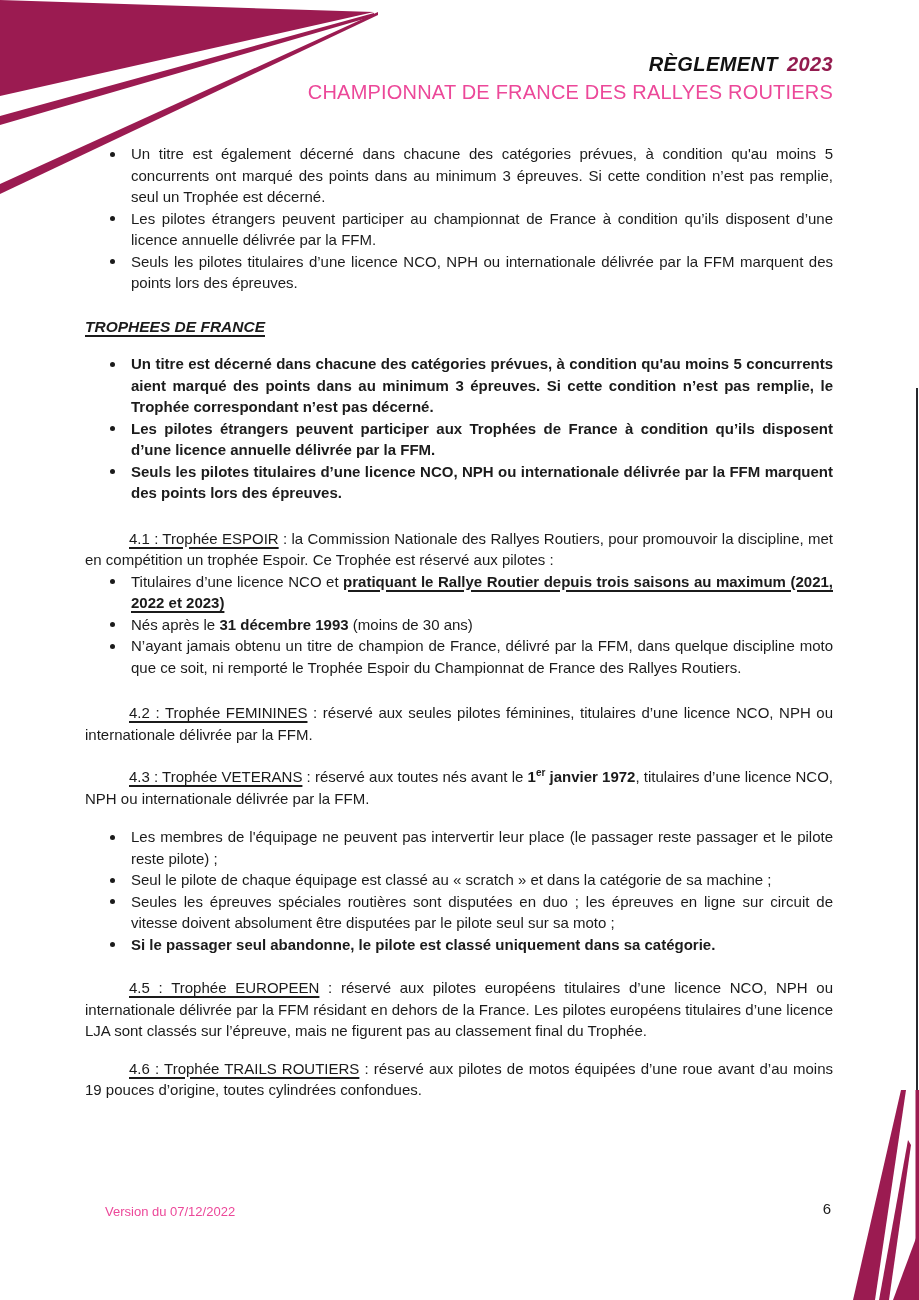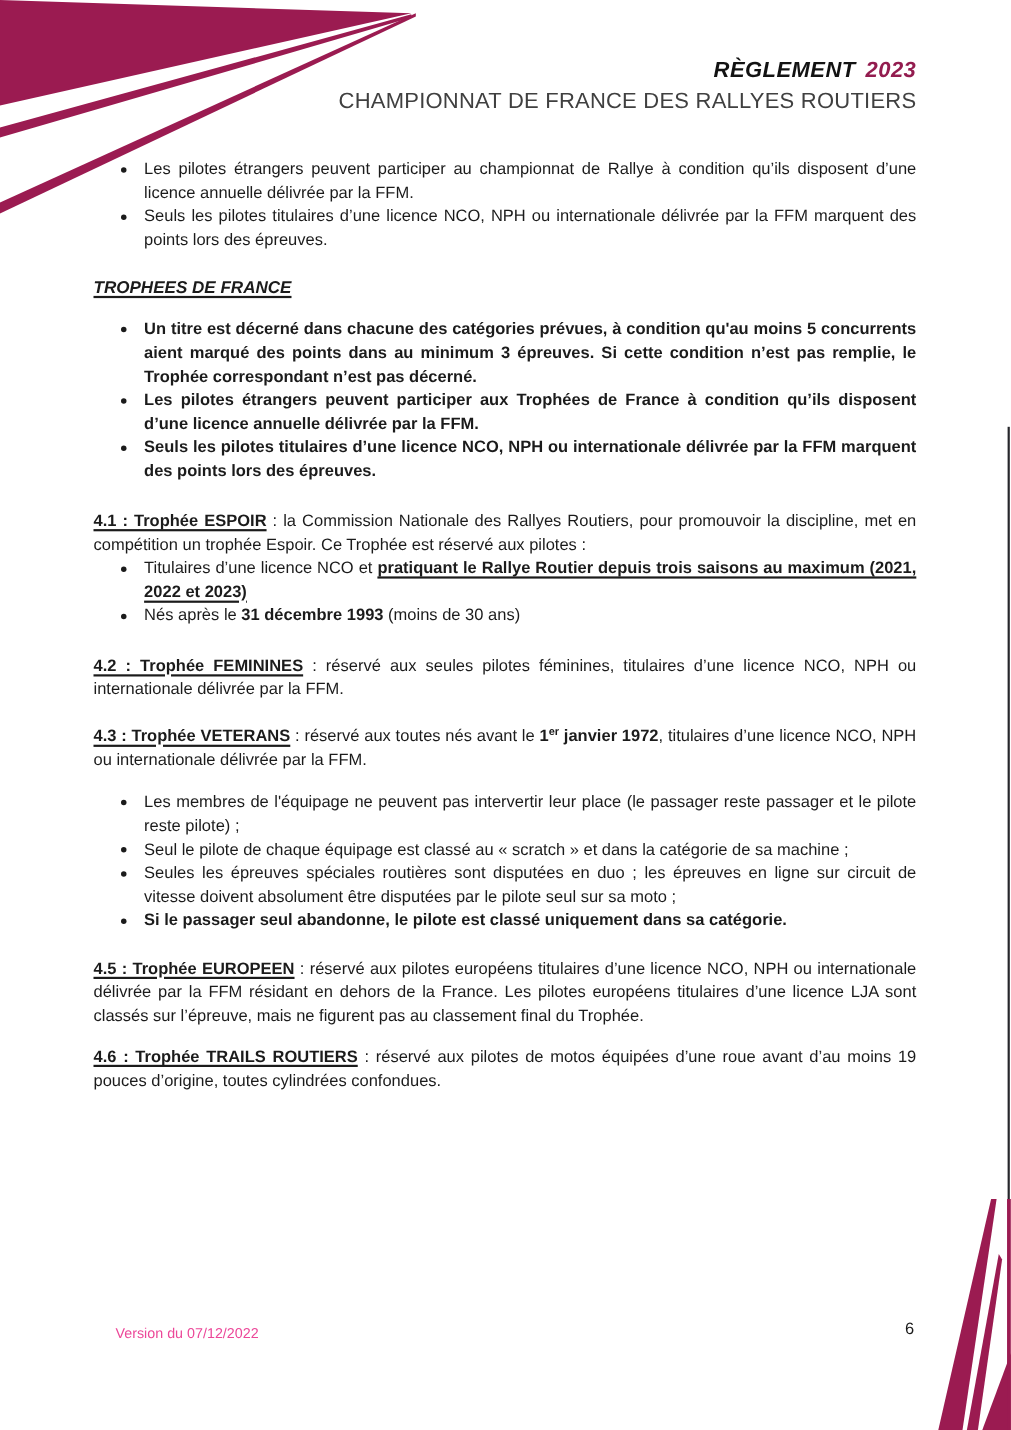--- a/index.html
+++ b/index.html
@@ -8,40 +8,40 @@
     font-family:"Liberation Sans", sans-serif; color:#1b1b1b; overflow:hidden;
   }
   
   .deco-tl { position:absolute; left:0; top:0; }
   .deco-br { position:absolute; right:0; bottom:0; }
   .right-edge-line { position:absolute; right:1.5px; top:388px; width:2px; height:712px; background:#26262b; }
   
   .header-text { position:absolute; top:53px; right:86px; text-align:right; }
   .title-line { font-size:20px; font-style:italic; font-weight:bold; color:#121212; letter-spacing:0.4px; white-space:nowrap; }
   .title-year { color:#931c4f; margin-left:9px; }
-  .subtitle { font-size:20px; color:#404040; margin-top:5px; letter-spacing:0.2px; white-space:nowrap; }
+  .subtitle { font-size:20px; color:#ec4899; margin-top:5px; letter-spacing:0.2px; white-space:nowrap; }
   
   .content { position:absolute; left:85px; top:143px; width:748px; font-size:15px; line-height:21.5px; }
   .content p { margin:0; text-align:justify; }
   ul.blist { margin:0; padding:0 0 0 46px; list-style:none; }
   ul.blist li { position:relative; text-align:justify; }
   ul.blist li::before {
     content:""; position:absolute; left:-21px; top:8.5px;
     width:5px; height:5px; border-radius:50%; background:#1b1b1b;
   }
   .bold-list li { font-weight:bold; }
   .sec-heading {
     font-weight:bold; font-size:15.5px; margin:22px 0 16px 0;
     text-decoration:underline; text-decoration-thickness:1.5px; text-underline-offset:2.5px;font-style:italic;
   }
   .sec { margin-top:24px; }
   .sec.tight { margin-top:17px; }
   .sec.m22 { margin-top:22px; }
   .sec.m16 { margin-top:16px; }
-  .sec-title { font-weight:bold; text-decoration:underline; text-decoration-thickness:1.5px; text-underline-offset:2.5px; }
+  .sec-title { font-weight:normal; text-decoration:underline; text-decoration-thickness:1.5px; text-underline-offset:2.5px;margin-left:44px; }
   .bu { font-weight:bold; text-decoration:underline; text-decoration-thickness:1.5px; text-underline-offset:2.5px; }
   .b { font-weight:bold; }
   sup.sm { font-size:10px; font-weight:bold; }
   
   .footer-version { position:absolute; left:105px; top:1204px; font-size:13px; color:#ec4899; }
   .footer-page { position:absolute; right:88px; top:1200px; font-size:15px; color:#1b1b1b; }
 </style>
 </head>
 <body>
 
@@ -65,37 +65,39 @@
   <div class="header-text">
     <div class="title-line">
       <span>RÈGLEMENT</span><span class="title-year">2023</span>
     </div>
     <div class="subtitle">CHAMPIONNAT DE FRANCE DES RALLYES ROUTIERS</div>
   </div>
 
   <div class="content">
 
     <ul class="blist">
-      <li>Les pilotes étrangers peuvent participer au championnat de Rallye à condition qu’ils disposent d’une licence annuelle délivrée par la FFM.</li>
+      <li>Un titre est également décerné dans chacune des catégories prévues, à condition qu'au moins 5 concurrents ont marqué des points dans au minimum 3 épreuves. Si cette condition n’est pas remplie, seul un Trophée est décerné.</li>
+      <li>Les pilotes étrangers peuvent participer au championnat de France à condition qu’ils disposent d’une licence annuelle délivrée par la FFM.</li>
       <li>Seuls les pilotes titulaires d’une licence NCO, NPH ou internationale délivrée par la FFM marquent des points lors des épreuves.</li>
     </ul>
 
     <div class="sec-heading">TROPHEES DE FRANCE</div>
 
     <ul class="blist bold-list">
       <li>Un titre est décerné dans chacune des catégories prévues, à condition qu'au moins 5 concurrents aient marqué des points dans au minimum 3 épreuves. Si cette condition n’est pas remplie, le Trophée correspondant n’est pas décerné.</li>
       <li>Les pilotes étrangers peuvent participer aux Trophées de France à condition qu’ils disposent d’une licence annuelle délivrée par la FFM.</li>
       <li>Seuls les pilotes titulaires d’une licence NCO, NPH ou internationale délivrée par la FFM marquent des points lors des épreuves.</li>
     </ul>
 
     <div class="sec">
       <p><span class="sec-title">4.1 : Trophée ESPOIR</span><span> : la Commission Nationale des Rallyes Routiers, pour promouvoir la discipline, met en compétition un trophée Espoir. Ce Trophée est réservé aux pilotes :</span></p>
       <ul class="blist">
         <li><span>Titulaires d’une licence NCO et </span><span class="bu">pratiquant le Rallye Routier depuis trois saisons au maximum (2021, 2022 et 2023)</span></li>
         <li><span>Nés après le </span><span class="b">31 décembre 1993</span><span> (moins de 30 ans)</span></li>
+        <li>N’ayant jamais obtenu un titre de champion de France, délivré par la FFM, dans quelque discipline moto que ce soit, ni remporté le Trophée Espoir du Championnat de France des Rallyes Routiers.</li>
       </ul>
     </div>
 
     <div class="sec">
       <p><span class="sec-title">4.2 : Trophée FEMININES</span><span> : réservé aux seules pilotes féminines, titulaires d’une licence NCO, NPH ou internationale délivrée par la FFM.</span></p>
     </div>
 
     <div class="sec tight">
       <p><span class="sec-title">4.3 : Trophée VETERANS</span><span> : réservé aux toutes nés avant le </span><span class="b">1</span><sup class="sm">er</sup><span class="b"> janvier 1972</span><span>, titulaires d’une licence NCO, NPH ou internationale délivrée par la FFM.</span></p>
     </div>

